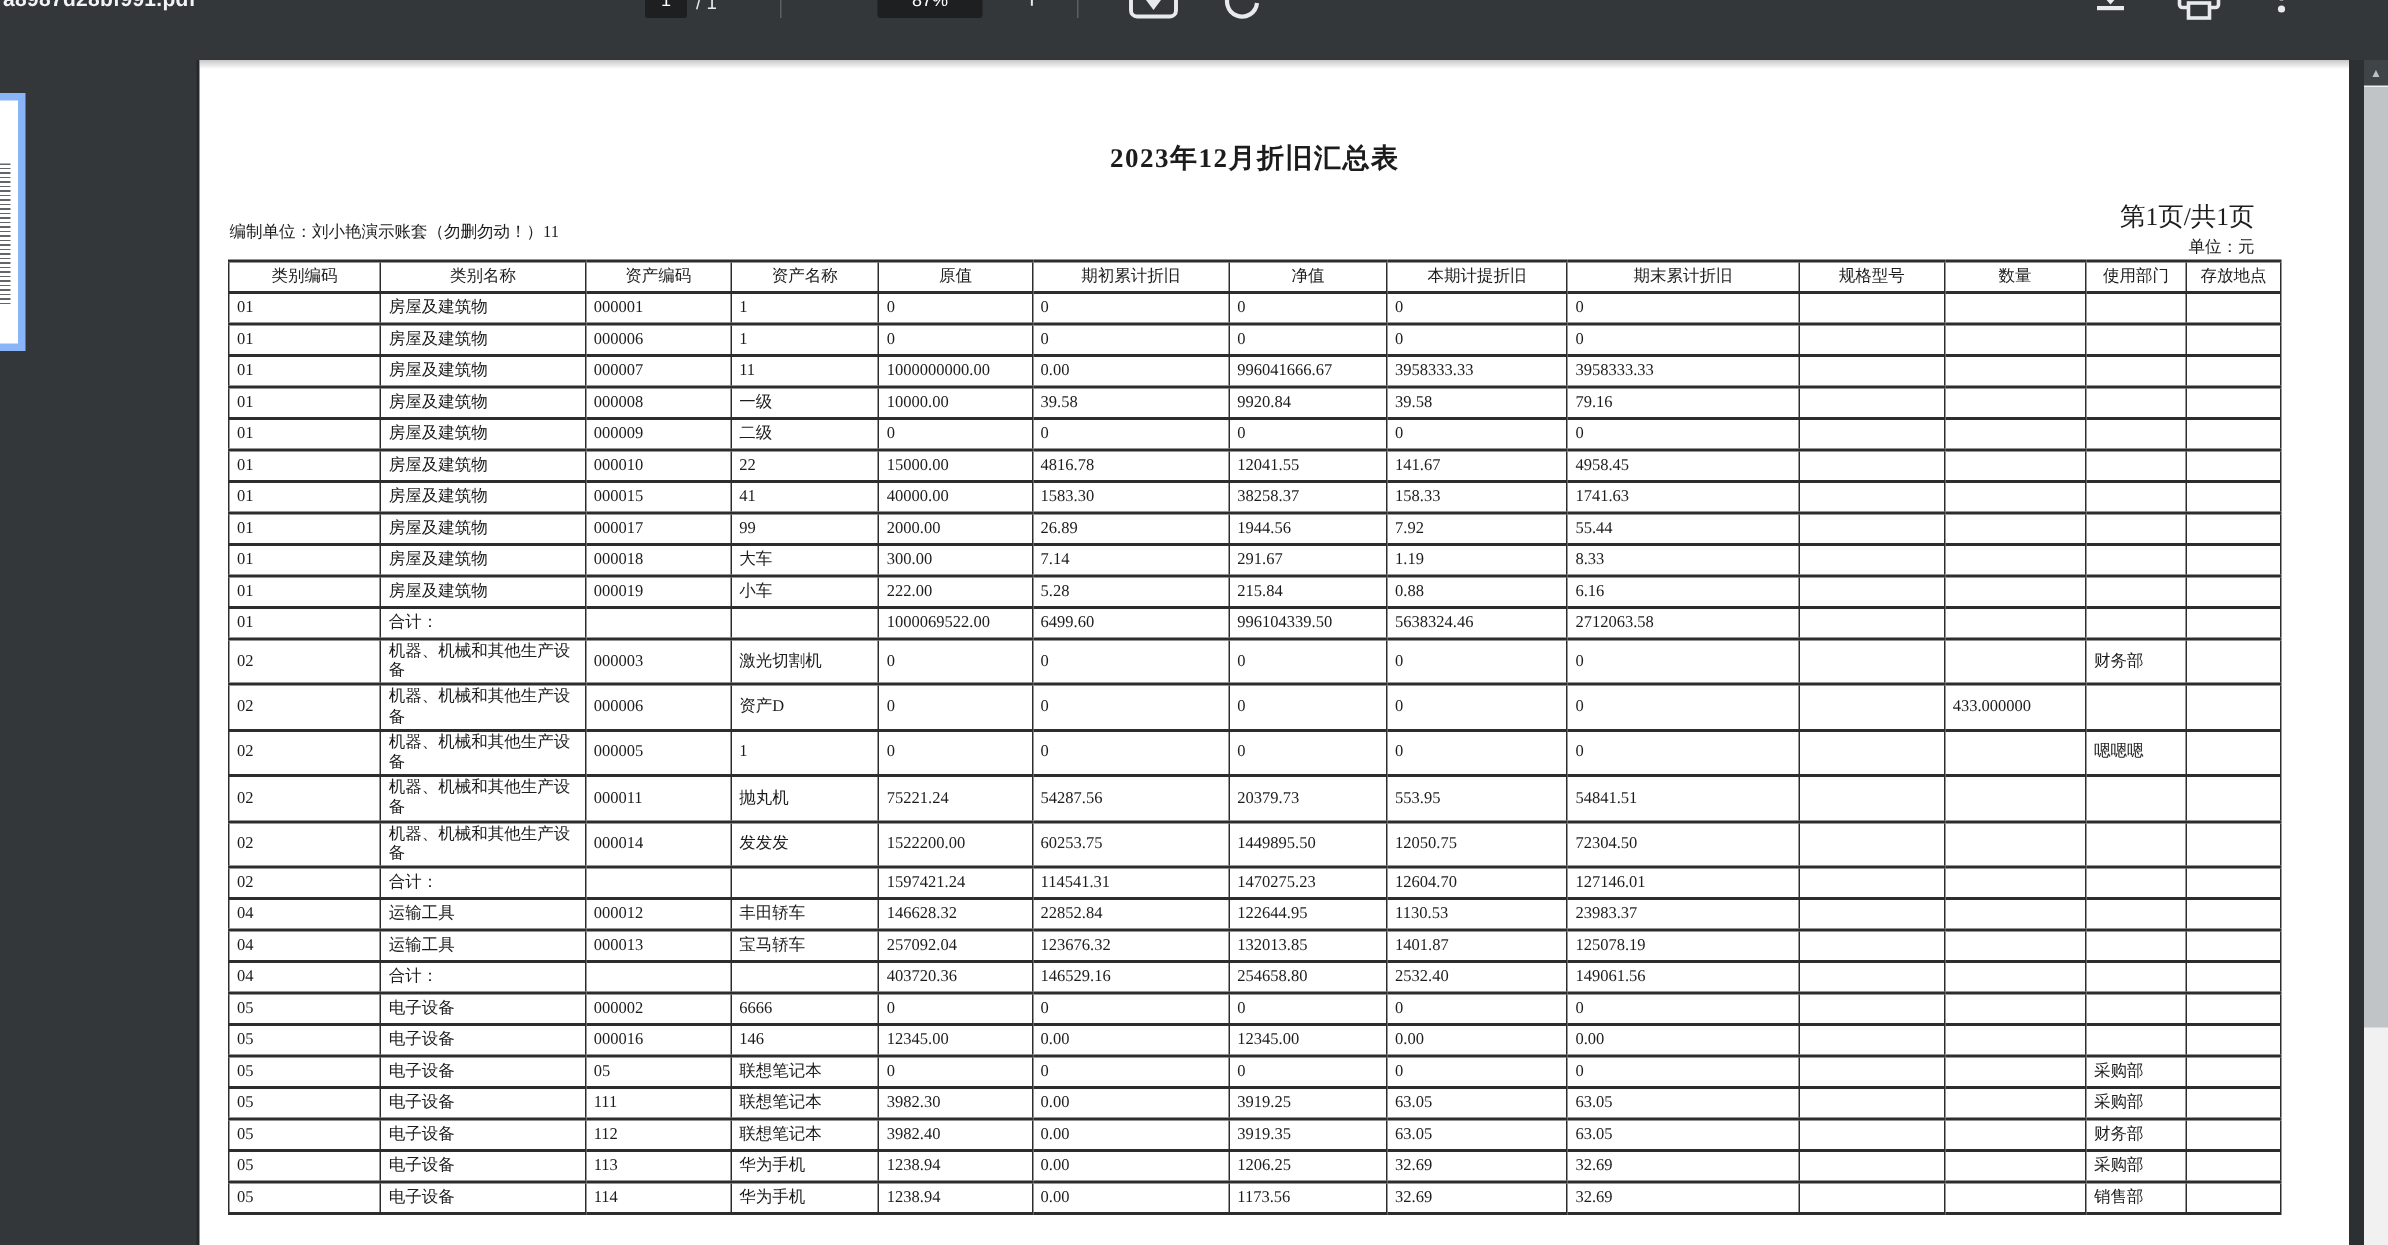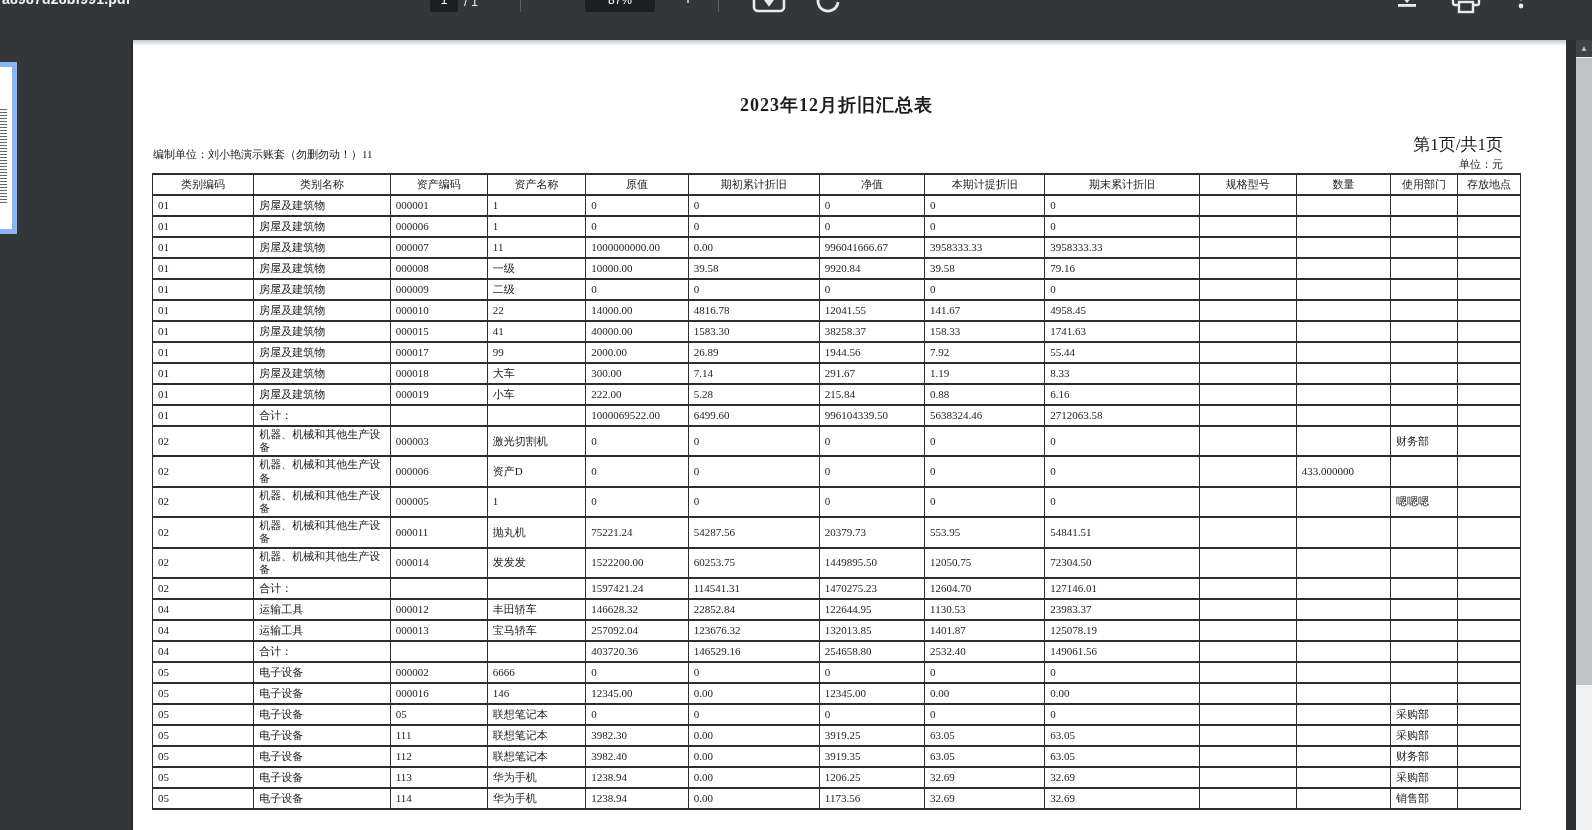--- a/index.html
+++ b/index.html
@@ -230,21 +230,21 @@
               <td></td>
               <td></td>
               <td></td>
               <td></td>
             </tr>
             <tr>
               <td>01</td>
               <td>房屋及建筑物</td>
               <td>000010</td>
               <td>22</td>
-              <td>14000.00</td>
+              <td>15000.00</td>
               <td>4816.78</td>
               <td>12041.55</td>
               <td>141.67</td>
               <td>4958.45</td>
               <td></td>
               <td></td>
               <td></td>
               <td></td>
             </tr>
             <tr>

